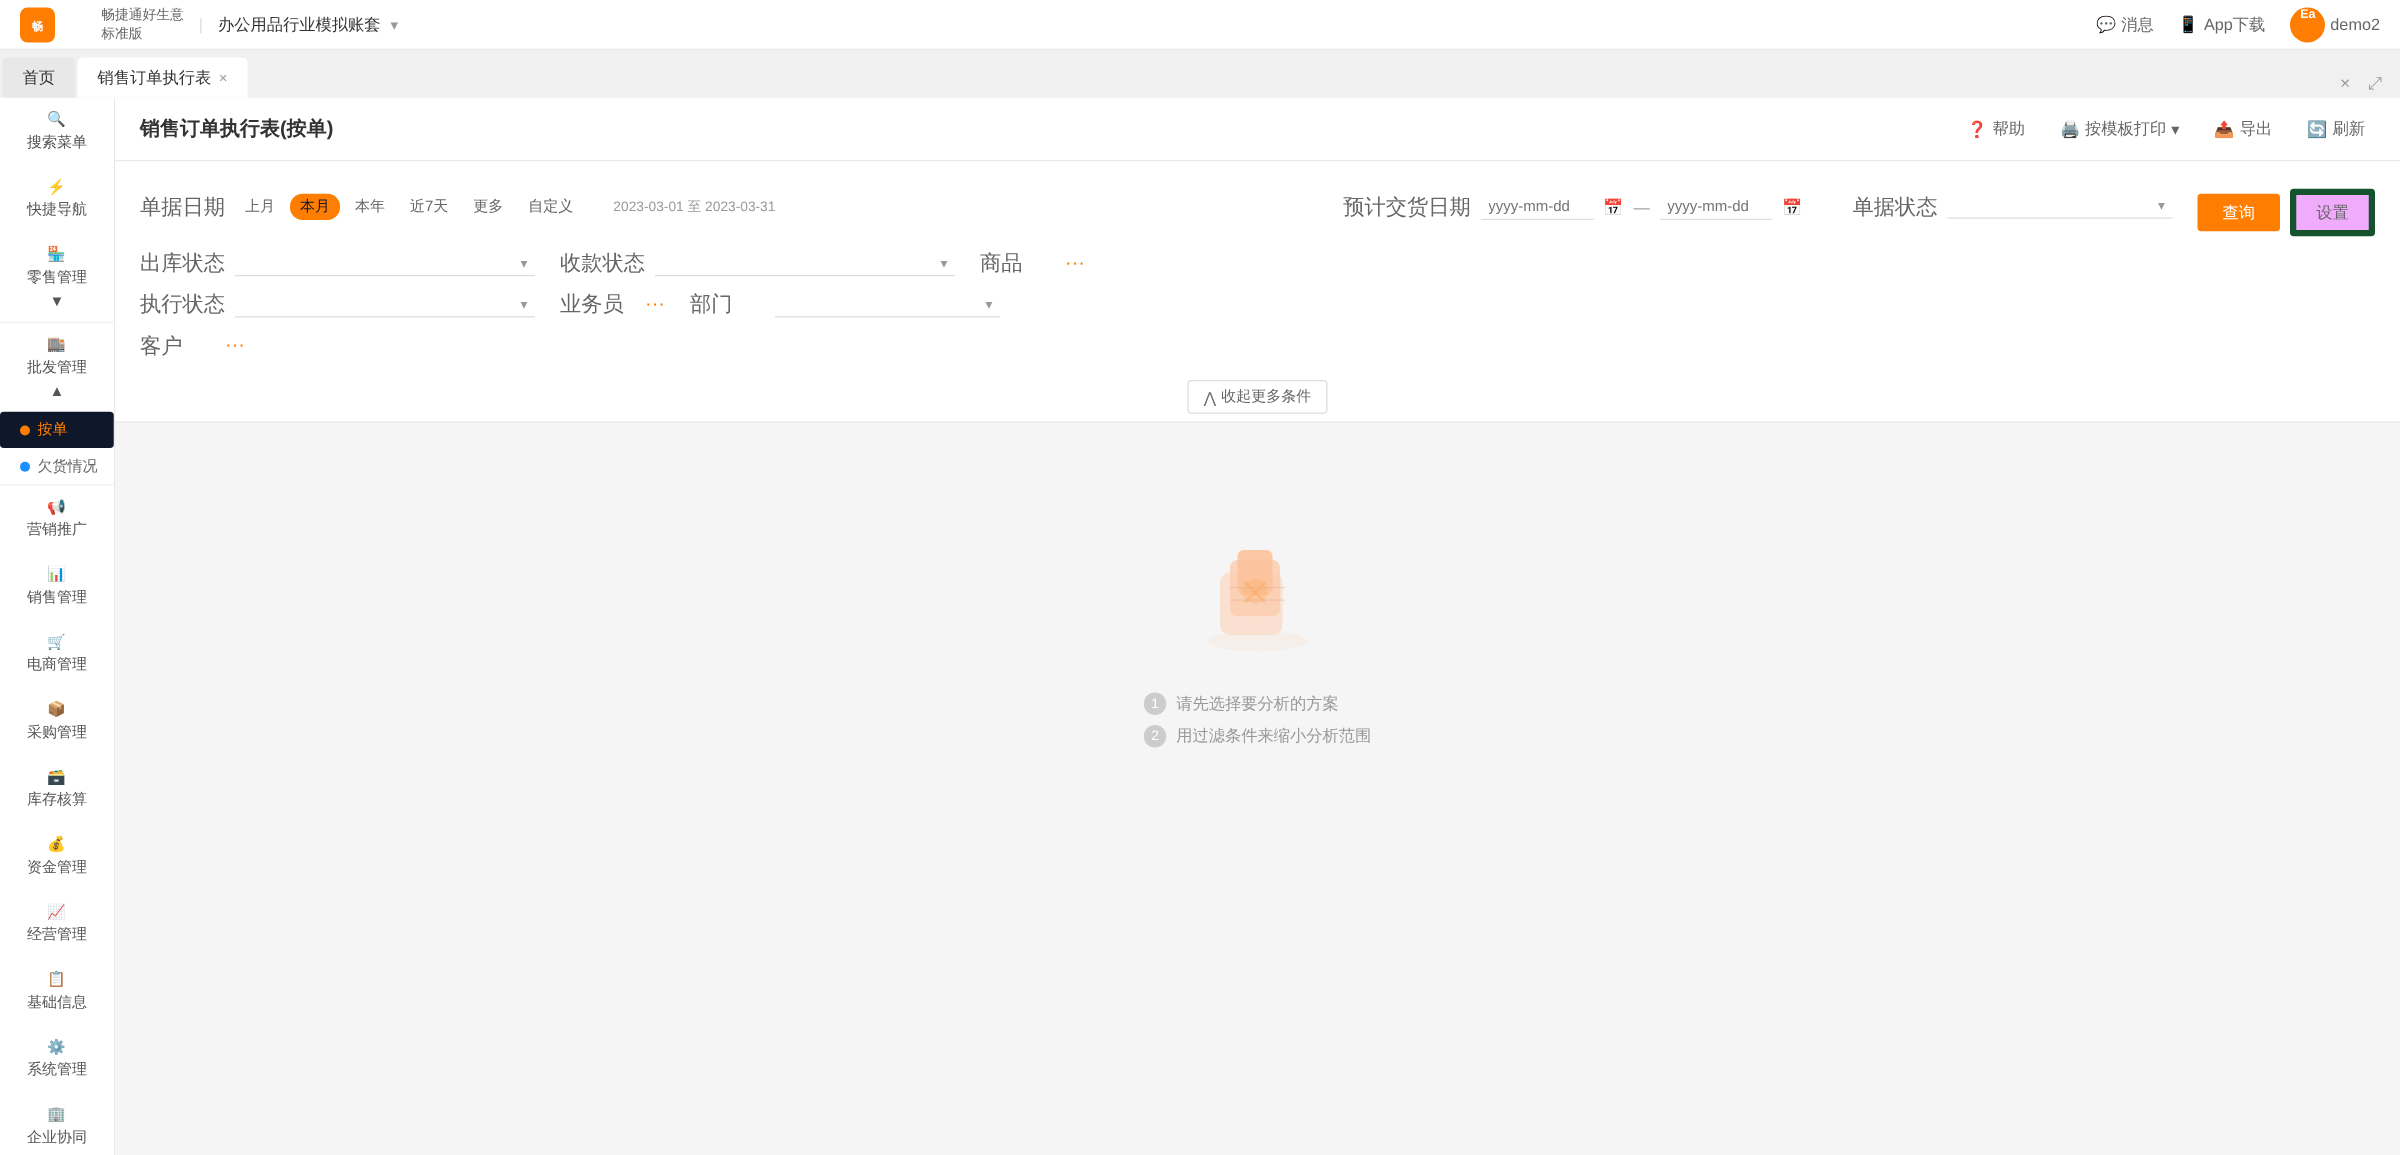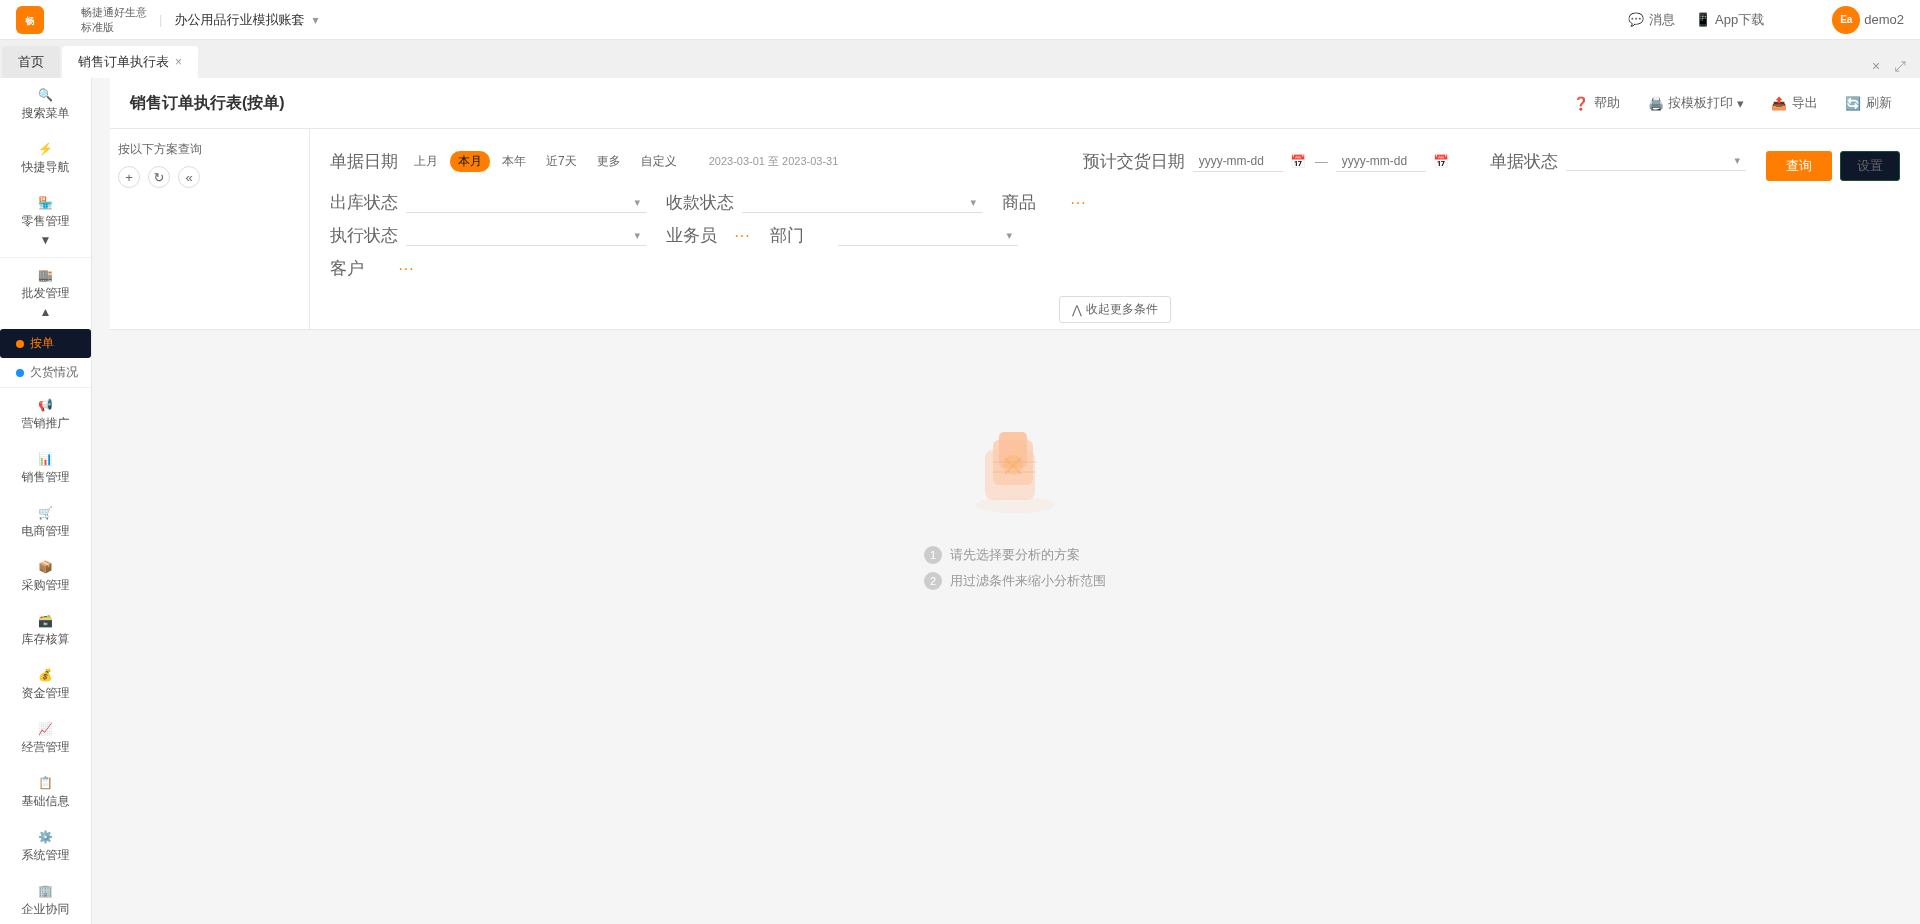--- a/index.html
+++ b/index.html
@@ -8,41 +8,41 @@
     
     .top-bar { height: 40px; background: #fff; display: flex; align-items: center; justify-content: space-between; padding: 0 16px; border-bottom: 1px solid #e8e8e8; flex-shrink: 0; }
     .top-bar-left { display: flex; align-items: center; gap: 8px; }
     .logo-area { display: flex; align-items: center; gap: 6px; }
     .logo-icon { width: 28px; height: 28px; background: #ff7d00; border-radius: 6px; display: flex; align-items: center; justify-content: center; color: #fff; font-size: 10px; font-weight: bold; }
     .logo-text { font-size: 11px; color: #666; line-height: 1.3; margin-left: 31px; }
     .nav-title { color: #333; font-size: 13px; }
     .nav-arrow { color: #999; font-size: 12px; }
     .top-bar-right { display: flex; align-items: center; gap: 20px; }
     .top-bar-action { display: flex; align-items: center; gap: 4px; color: #666; font-size: 13px; cursor: pointer; }
-    .user-avatar { width: 28px; height: 28px; border-radius: 50%; background: #ff7d00; display: flex; align-items: center; justify-content: center; color: #fff; font-size: 11px; overflow: hidden; margin-left: 48px; }
+    .user-avatar { width: 28px; height: 28px; border-radius: 50%; background: #ff7d00; display: flex; align-items: flex-start; justify-content: center; color: #fff; font-size: 11px; overflow: hidden; }
 
     
     .tabs-bar { height: 38px; background: #f0f0f0; display: flex; align-items: flex-end; padding: 0 0 0 0; flex-shrink: 0; }
     .tab-item { height: 32px; padding: 0 16px; display: flex; align-items: center; gap: 6px; cursor: pointer; font-size: 13px; color: #666; background: #e0e0e0; border-radius: 4px 4px 0 0; margin-left: 2px; }
     .tab-item.home { background: #e8e8e8; color: #333; }
     .tab-item.active { background: #fff; color: #333; }
     .tab-close { color: #999; font-size: 12px; cursor: pointer; }
     .tab-window-controls { margin-left: auto; display: flex; align-items: center; gap: 8px; padding-right: 12px; padding-bottom: 4px; }
     .win-btn { width: 16px; height: 16px; display: flex; align-items: center; justify-content: center; cursor: pointer; color: #999; font-size: 14px; }
 
     
     .main-layout { display: flex; flex: 1; overflow: hidden; }
 
     
     .sidebar { width: 92px; background: #fff; border-right: 1px solid #e8e8e8; display: flex; flex-direction: column; overflow-y: auto; flex-shrink: 0; }
     .sidebar-item { padding: 10px 8px; text-align: center; cursor: pointer; font-size: 12px; color: #555; display: flex; flex-direction: column; align-items: center; gap: 3px; }
     .sidebar-group { border-bottom: 1px solid #f0f0f0; }
 
     
-    .content-area { flex: 1; overflow: auto; background: #f5f5f5; margin-left: 18px; }
+    .content-area { flex: 1; overflow: auto; background: #f5f5f5; }
 
     
     .page-header { background: #fff; padding: 12px 20px; display: flex; align-items: center; justify-content: space-between; border-bottom: 1px solid #e8e8e8; }
     .page-title { font-size: 16px; font-weight: bold; color: #333; }
     .page-actions { display: flex; align-items: center; gap: 12px; }
     .page-action-btn { display: flex; align-items: center; gap: 4px; color: #666; font-size: 13px; cursor: pointer; padding: 4px 8px; border-radius: 3px; }
 
     
     .filter-panel { display: flex; background: #fff; border-bottom: 1px solid #e8e8e8; }
     .filter-side { width: 200px; border-right: 1px solid #e8e8e8; padding: 12px 8px; flex-shrink: 0; }
@@ -68,21 +68,21 @@
     .select-field { display: flex; align-items: center; border-bottom: 1px solid #ddd; min-width: 160px; padding: 3px 6px; cursor: pointer; }
     .select-field-text { flex: 1; font-size: 12px; color: #999; }
     .select-arrow { color: #999; font-size: 11px; }
     .more-btn { color: #ff7d00; font-size: 16px; cursor: pointer; }
     .collapse-more { display: flex; justify-content: center; padding: 6px; }
     .collapse-more-btn { color: #666; font-size: 12px; cursor: pointer; display: flex; align-items: center; gap: 4px; padding: 4px 12px; border: 1px solid #ddd; border-radius: 3px; background: #fff; }
 
     
     .filter-actions { display: flex; align-items: center; gap: 8px; flex-shrink: 0; align-self: flex-start; padding-top: 10px; }
     .btn-primary { background: #ff7d00; color: #fff; border: none; padding: 6px 20px; border-radius: 3px; cursor: pointer; font-size: 13px; font-family: Liberation Mono, monospace; }
-    .btn-setting { background: #0f172a; color: #666; border: 1px solid #14532d; padding: 5px 16px; border-radius: 3px; cursor: pointer; font-size: 13px; }
+    .btn-setting { background: #f0abfc; color: #666; border: 5px solid #14532d; padding: 5px 16px; border-radius: 3px; cursor: pointer; font-size: 13px; }
 
     
     .empty-state { display: flex; flex-direction: column; align-items: center; justify-content: center; padding: 80px 20px; gap: 16px; }
     .empty-icon { width: 120px; height: 120px; opacity: 0.6; }
     .empty-steps { display: flex; flex-direction: column; gap: 8px; }
     .empty-step { display: flex; align-items: center; gap: 8px; font-size: 13px; color: #999; }
     .step-num { width: 18px; height: 18px; border-radius: 50%; background: #ccc; color: #fff; font-size: 11px; display: flex; align-items: center; justify-content: center; flex-shrink: 0; }
 
     
     ::-webkit-scrollbar { width: 4px; height: 4px; }
@@ -238,36 +238,20 @@
         </div>
         <div class="page-action-btn">
           <span>🔄</span>
           <span>刷新</span>
         </div>
       </div>
     </div>
 
     <div class="filter-panel">
 
-      <div class="filter-side">
-        <div class="filter-side-title">
-          <span>按以下方案查询</span>
-        </div>
-        <div class="filter-side-actions">
-          <div class="icon-btn add" title="添加">
-            <span>+</span>
-          </div>
-          <div class="icon-btn refresh" title="刷新">
-            <span>↻</span>
-          </div>
-          <div class="icon-btn collapse" title="收起">
-            <span>«</span>
-          </div>
-        </div>
-      </div>
 
       <div style="flex:1; padding: 12px 20px 0 20px; background:#fff;">
 
         <div class="filter-row">
           <div class="filter-group">
             <span class="filter-label">单据日期</span>
             <div class="date-group">
               <button class="date-btn">上月</button>
               <button class="date-btn active">本月</button>
               <button class="date-btn">本年</button>

